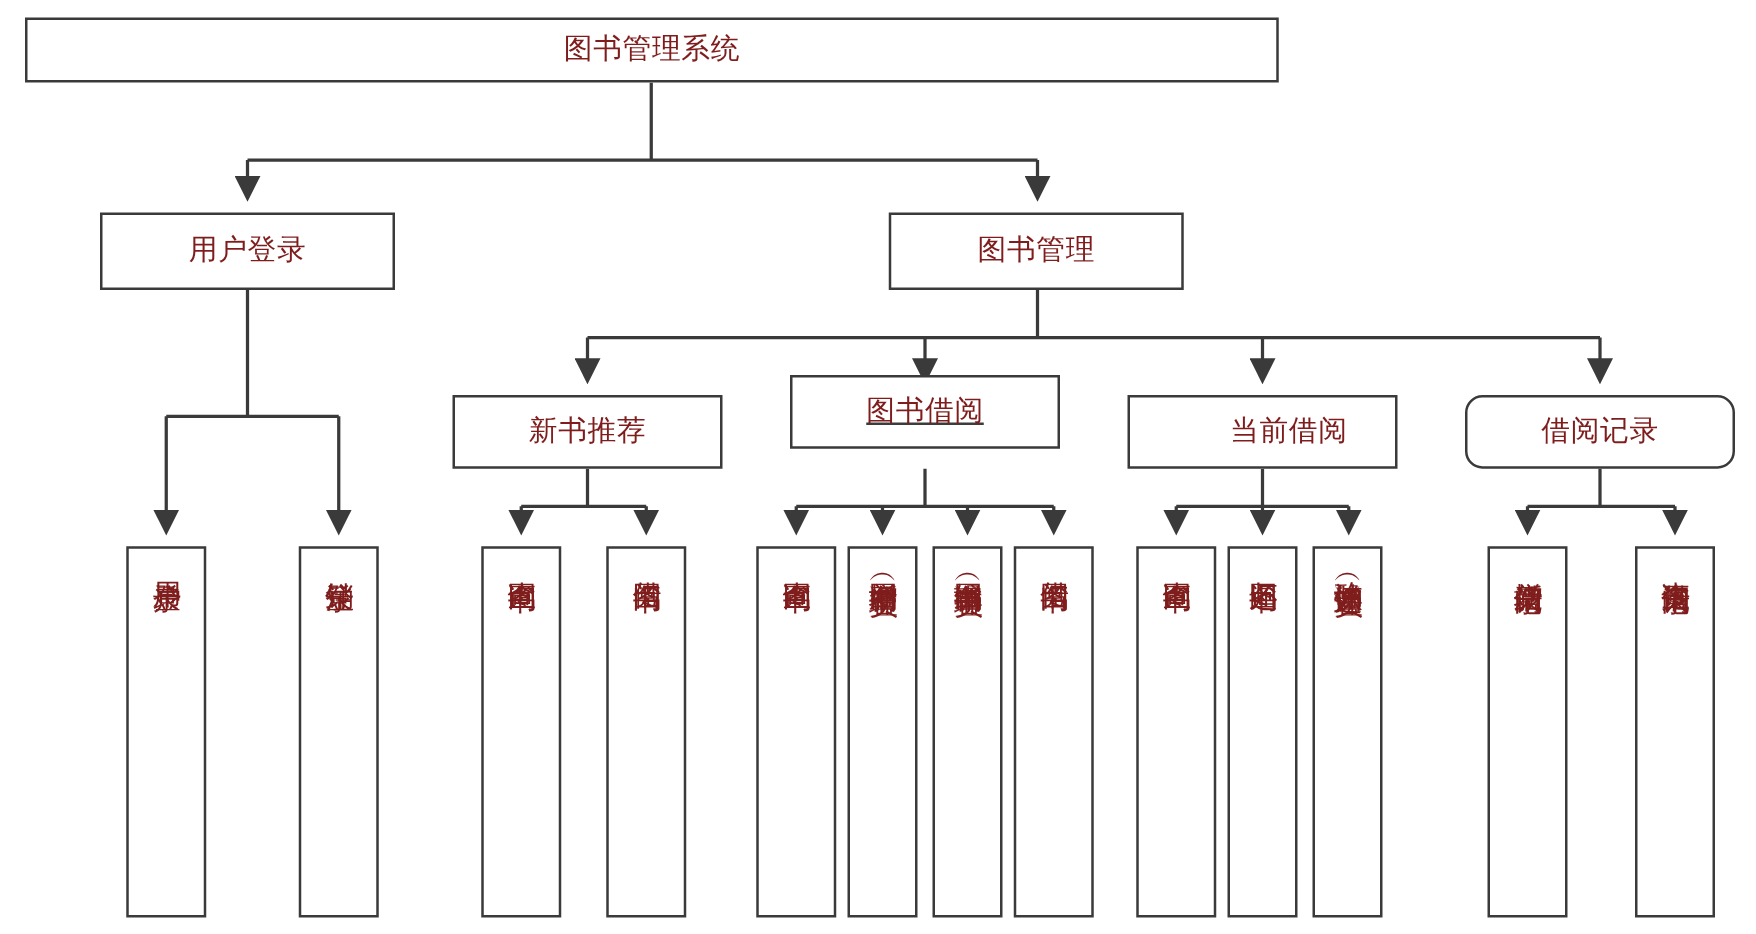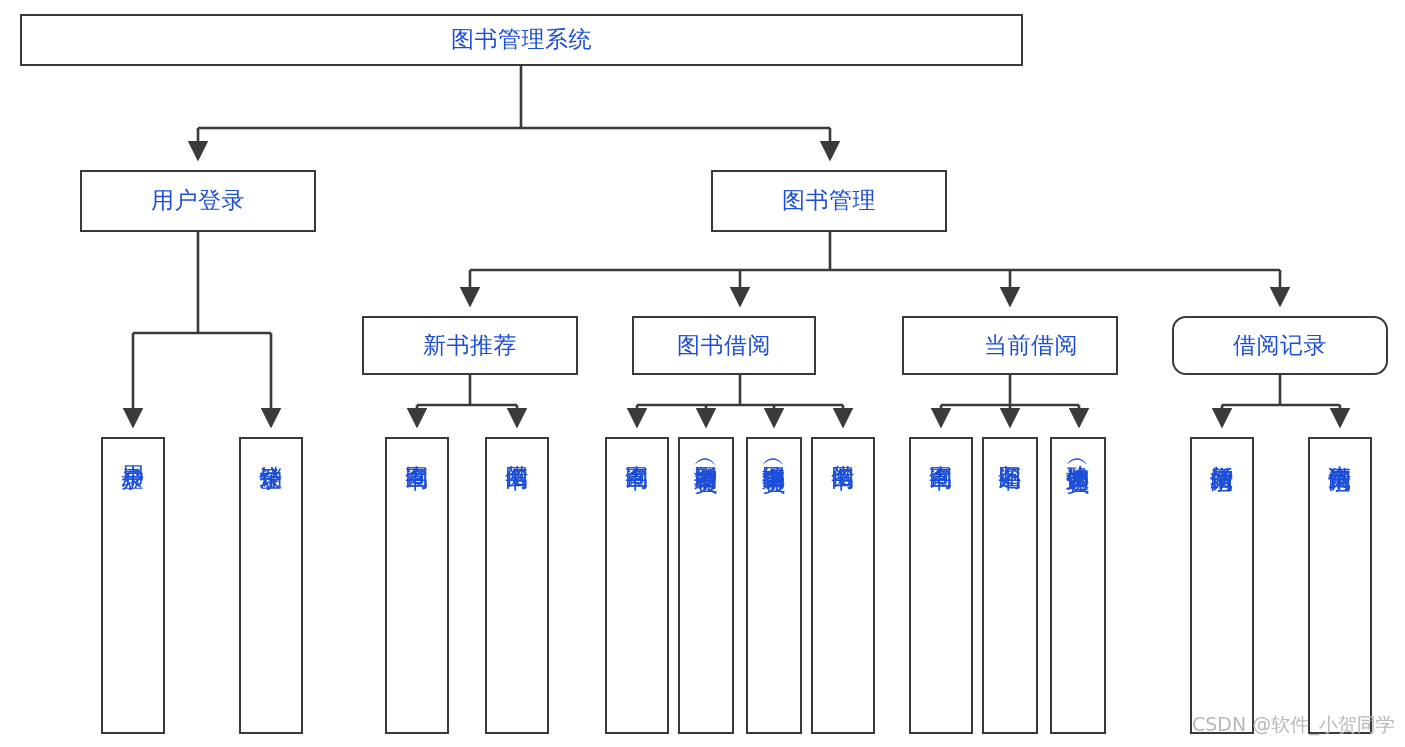--- a/index.html
+++ b/index.html
@@ -34,21 +34,21 @@
     display: flex;
     align-items: center;
     justify-content: center;
     color: #3c3c3c;
     z-index: 2;
   }
   .node .lbl {
     display: block;
     text-align: center;
     line-height: 1.18;
-    color: #1d4ed8;
+    color: #7f1d1d;
   }
   .node.horiz .lbl {
     font-size: 23px;
     letter-spacing: 0.5px;
   }
   .node.root .lbl {
     font-size: 23px;
   }
   .node.leaf {
     align-items: flex-start;
@@ -139,21 +139,21 @@
   <div class="node horiz" style="left:80px; top:170px; width:236px; height:62px;">
     <span class="lbl">用户登录</span>
   </div>
   <div class="node horiz" style="left:711px; top:170px; width:236px; height:62px;">
     <span class="lbl">图书管理</span>
   </div>
 
   <div class="node horiz" style="left:362px; top:316px; width:216px; height:59px;align-items:center;">
     <span class="lbl">新书推荐</span>
   </div>
-  <div class="node horiz" style="left:632px; top:316px; width:184px; height:59px;">
+  <div class="node horiz" style="left:632px; top:300px; width:216px; height:59px;text-decoration:underline;">
     <span class="lbl">图书借阅</span>
   </div>
   <div class="node horiz" style="left:902px; top:316px; width:216px; height:59px;padding-left:42px;">
     <span class="lbl">当前借阅</span>
   </div>
   <div class="node horiz" style="left:1172px; top:316px; width:216px; height:59px;border-radius:14px;">
     <span class="lbl">借阅记录</span>
   </div>
 
   <div class="node leaf" style="left:101px; top:437px; width:64px; height:297px;">
@@ -193,15 +193,14 @@
     <span class="lbl">确认归还（管理员）</span>
   </div>
 
   <div class="node leaf" style="left:1190px; top:437px; width:64px; height:297px;">
     <span class="lbl">新增借阅记录</span>
   </div>
   <div class="node leaf" style="left:1308px; top:437px; width:64px; height:297px;">
     <span class="lbl">查询借阅记录</span>
   </div>
 
-  <div class="watermark">CSDN @软件_小贺同学</div>
 
 </div>
 
 </body></html>

